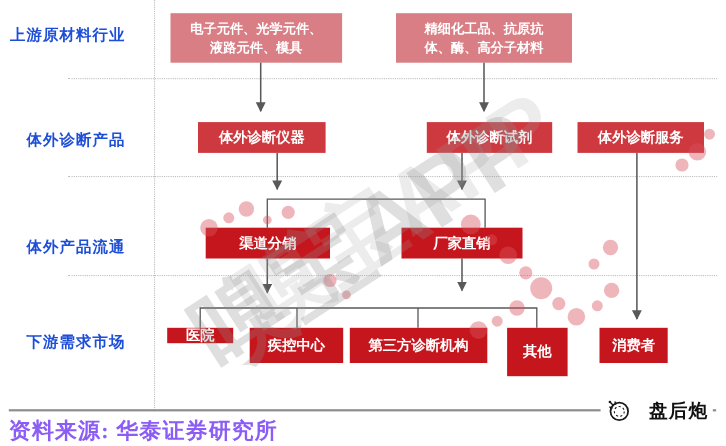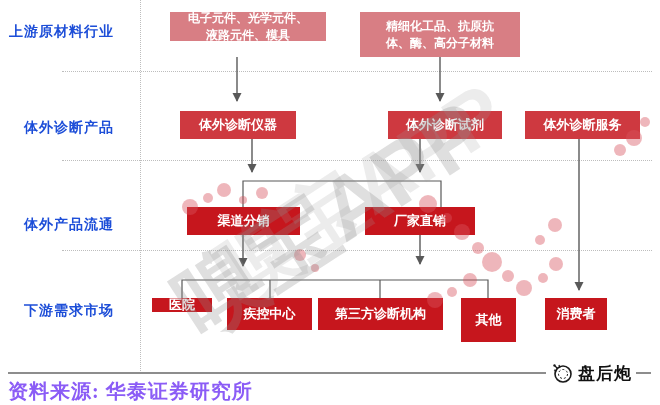--- a/index.html
+++ b/index.html
@@ -36,40 +36,40 @@
   .wm1{left:185px;top:255px;font-size:86px;transform:rotate(-33deg);}
   .wm2{left:225px;top:228px;font-size:80px;color:rgba(160,160,160,0.20);transform:rotate(-33deg);}
   
   .footline{position:absolute;left:8px;top:372px;width:643px;height:2px;background:#8d8d8d;z-index:5;}
   .source{
     position:absolute;left:8px;top:378px;font-family:"Liberation Serif","DejaVu Serif",serif;
     font-weight:bold;font-size:20px;color:#8b5cf6;z-index:6;letter-spacing:1px;
   }
   .logo{
     position:absolute;left:546px;top:360px;height:26px;display:flex;align-items:center;
-    gap:4px;background:#ffffff;padding:0 4px;z-index:6;
+    gap:16px;background:#ffffff;padding:0 4px;z-index:6;
   }
   .logo-text{font-size:17px;font-weight:bold;color:#111;letter-spacing:1px;}
 </style>
 </head>
 <body>
 
 <div class="canvas">
 
   <div class="hdot" style="top:71px"></div>
   <div class="hdot" style="top:160px"></div>
   <div class="hdot" style="top:250px"></div>
   <div class="vdot"></div>
 
   <div class="stage" style="top:23px">上游原材料行业</div>
   <div class="stage" style="top:119px">体外诊断产品</div>
   <div class="stage" style="top:216px">体外产品流通</div>
   <div class="stage" style="top:302px">下游需求市场</div>
 
-  <div class="box pink" style="left:170px;top:12px;width:156px;height:29px">电子元件、光学元件、
+  <div class="box pink" style="left:155px;top:12px;width:156px;height:45px">电子元件、光学元件、
 液路元件、模具</div>
   <div class="box pink" style="left:360px;top:12px;width:160px;height:45px">精细化工品、抗原抗
 体、酶、高分子材料</div>
 
   <div class="box red2" style="left:180px;top:111px;width:116px;height:28px">体外诊断仪器</div>
   <div class="box red2" style="left:388px;top:111px;width:114px;height:28px">体外诊断试剂</div>
   <div class="box red2" style="left:525px;top:111px;width:115px;height:28px">体外诊断服务</div>
 
   <div class="box red3" style="left:187px;top:207px;width:113px;height:28px">渠道分销</div>
   <div class="box red3" style="left:365px;top:207px;width:110px;height:28px">厂家直销</div>

